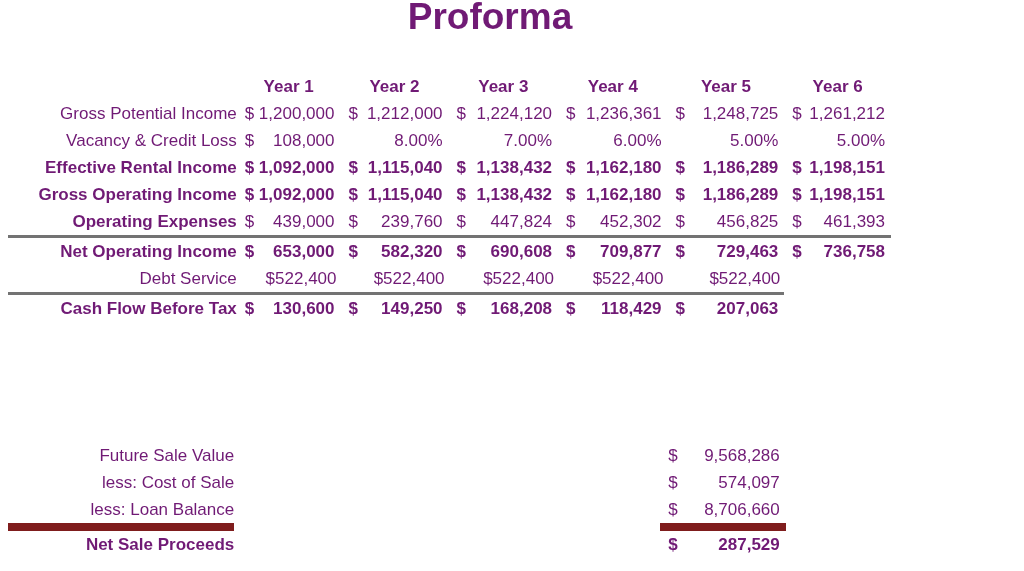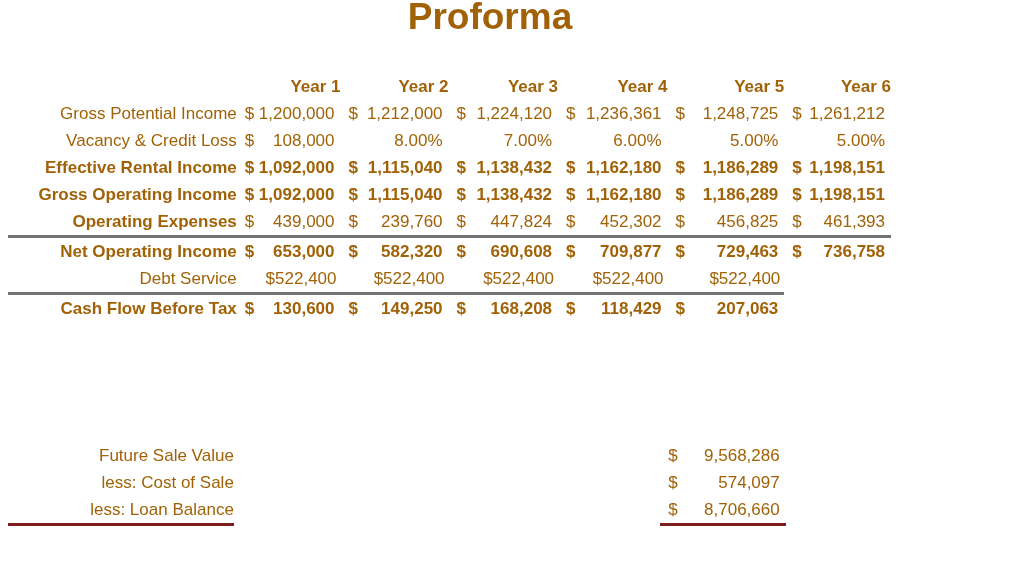--- a/index.html
+++ b/index.html
@@ -1,49 +1,49 @@
 <!DOCTYPE html>
 <html><head>
 <meta charset="utf-8">
 <style>
   html,body { margin:0; padding:0; background:#fff; }
   .page {
     position:relative; width:891px; height:571px; background:#ffffff;
-    font-family:"Liberation Sans", sans-serif; color:#a16207; overflow:hidden;
+    font-family:"Liberation Sans", sans-serif; color:#701a75; overflow:hidden;
   }
   .title {
     position:absolute; top:-6px; left:0; width:980px; text-align:center;
     font-size:37px; line-height:46px; font-weight:bold;
   }
   table { border-collapse:collapse; table-layout:fixed; position:absolute; left:8px; }
   #main-table { top:73px; }
   #sale-table { top:442px; }
   col.c-label { width:232px; }
   col.c-y1 { width:112px; }
   col.c-y2 { width:118px; }
   col.c-y3 { width:120px; }
   col.c-y4 { width:120px; }
   col.c-y5 { width:130px; }
   col.c-y6 { width:116px; }
   th, td {
     height:27px; padding:0; font-size:17px; line-height:27px;
     vertical-align:middle; white-space:nowrap; overflow:visible;
   }
-  th { font-weight:bold; text-align:right; }
+  th { font-weight:bold; text-align:center; }
   td.lbl { text-align:right; padding-left:22px; }
   td.lbl.ind { padding-left:37px; }
   .lb { font-weight:bold; }
   td.acc { text-align:right; padding-right:6px; }
   td.acc .cur { float:left; padding-left:8px; }
   td.acc.dash { padding-right:28px; }
   td.acc.plainr { padding-right:4px; }
   tr.vb td.acc { font-weight:bold; }
   tr.rule td { border-bottom:3px solid #737373; }
   tr.rule td.nb { border-bottom:none; }
-  td.ub { border-bottom:3px solid #7f1d1d; }
+  td.ub { border-bottom:8px solid #7f1d1d; }
 </style>
 </head>
 <body>
 
 <div class="page">
 
   <div class="title">Proforma</div>
 
   <table id="main-table">
     <colgroup>
@@ -171,16 +171,22 @@
       <td colspan="4"></td>
       <td class="acc"><span class="cur">$</span><span>574,097</span></td>
       <td></td>
     </tr>
     <tr>
       <td class="lbl ub">less: Loan Balance</td>
       <td colspan="4"></td>
       <td class="acc ub"><span class="cur">$</span><span>8,706,660</span></td>
       <td></td>
     </tr>
+    <tr class="vb">
+      <td class="lbl lb">Net Sale Proceeds</td>
+      <td colspan="4"></td>
+      <td class="acc"><span class="cur">$</span><span>287,529</span></td>
+      <td></td>
+    </tr>
   </tbody>
     </table>
 
 </div>
 
 </body></html>

